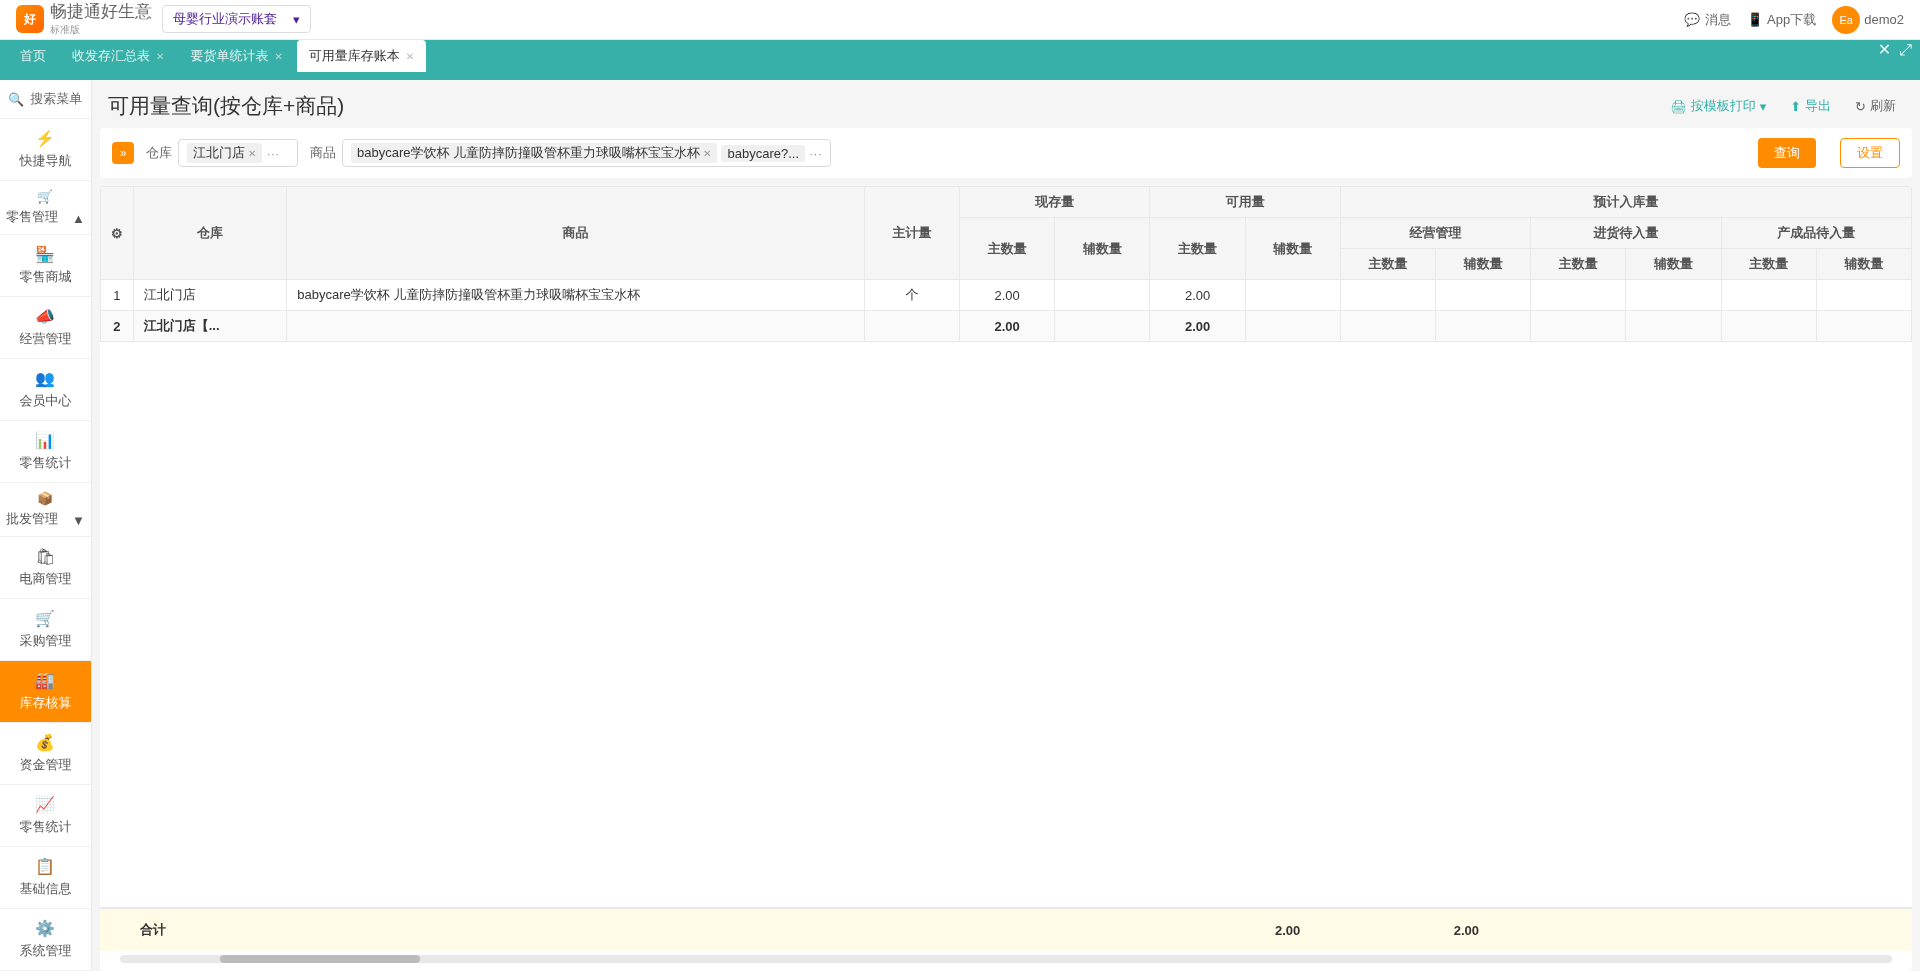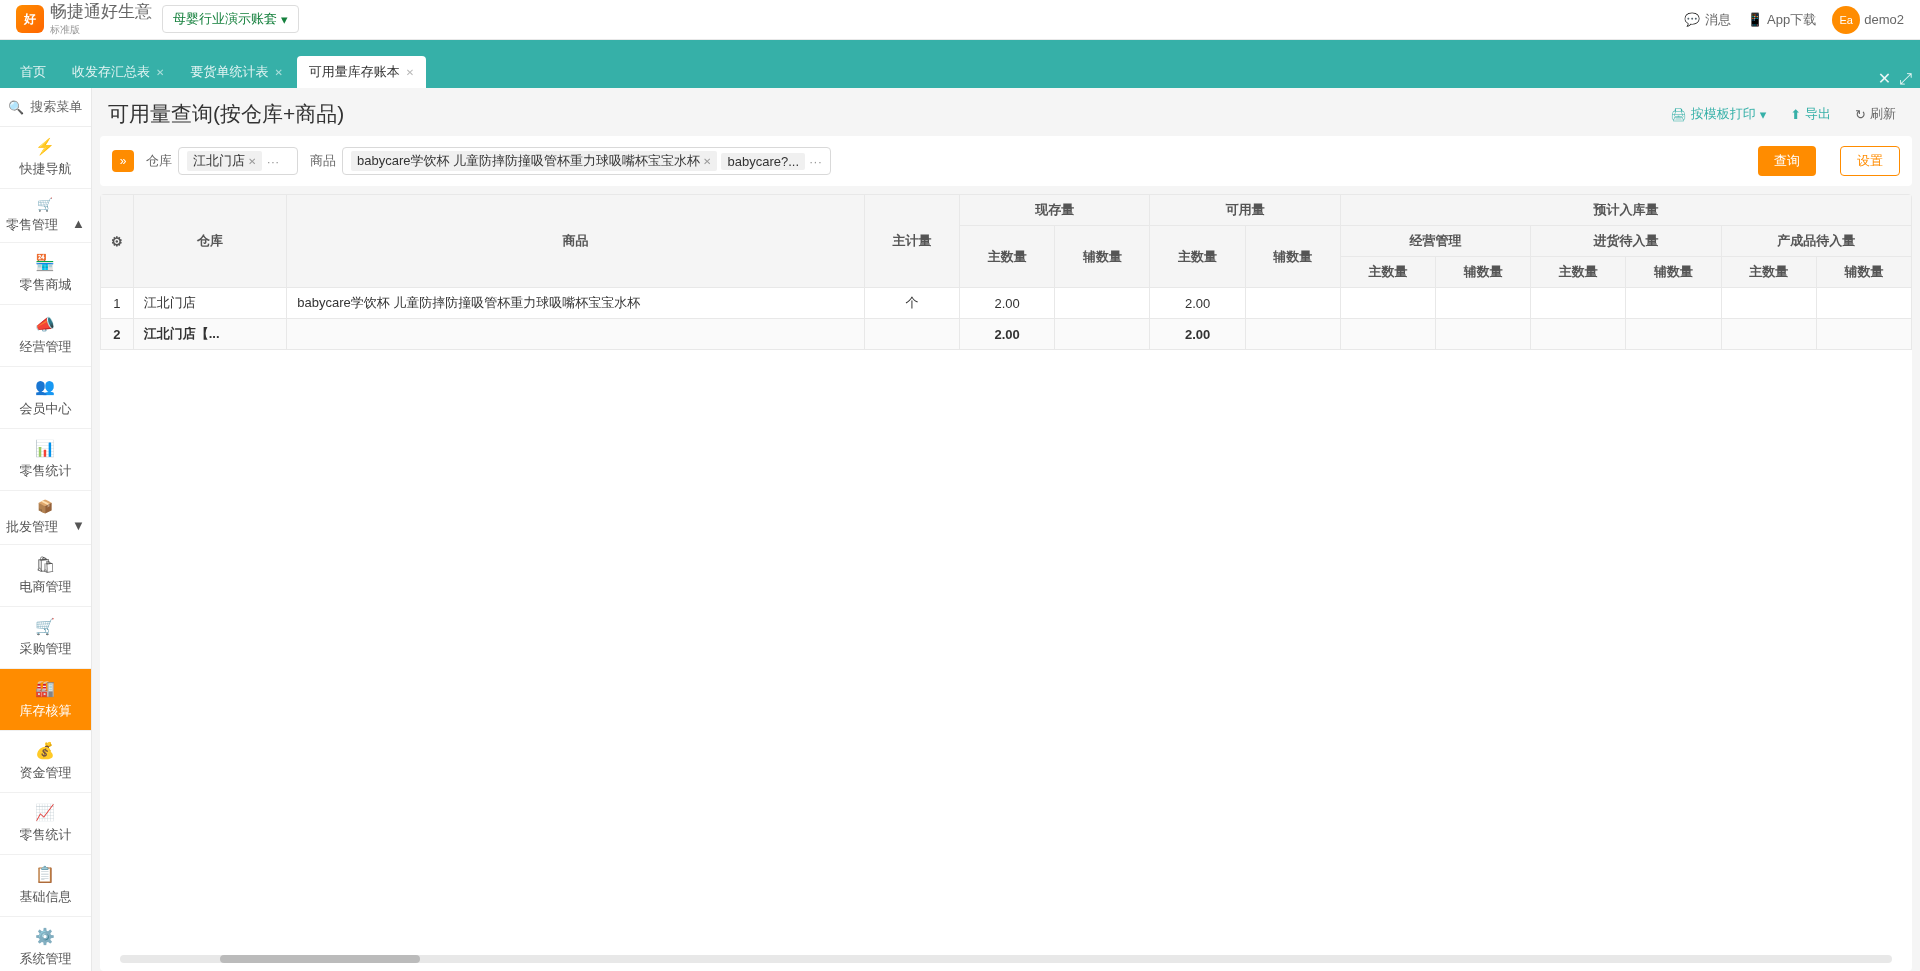--- a/index.html
+++ b/index.html
@@ -14,31 +14,31 @@
       justify-content: space-between;
       padding: 0 16px;
       border-bottom: 1px solid #e8e8e8;
       flex-shrink: 0;
     }
     .top-bar-left { display: flex; align-items: center; gap: 10px; }
     .logo-area { display: flex; align-items: center; gap: 6px; }
     .logo-icon { width: 28px; height: 28px; background: linear-gradient(135deg, #ff8c00, #ff6600); border-radius: 6px; display: flex; align-items: center; justify-content: center; color: white; font-size: 12px; font-weight: bold; }
     .logo-text { font-size: 17px; color: #666; line-height: 1.2; }
     .logo-sub { font-size: 10px; color: #999; }
-    .industry-selector { display: flex; align-items: center; gap: 4px; padding: 4px 10px; border: 1px solid #ddd; border-radius: 4px; cursor: pointer; color: #15803d; font-size: 13px; }
+    .industry-selector { display: flex; align-items: center; gap: 16px; padding: 4px 10px; border: 1px solid #ddd; border-radius: 4px; cursor: pointer; color: #4c1d95; font-size: 13px; }
     .top-bar-right { display: flex; align-items: center; gap: 16px; }
     .top-right-item { display: flex; align-items: center; gap: 4px; color: #666; cursor: pointer; font-size: 13px; }
     .avatar { width: 28px; height: 28px; border-radius: 50%; background: #ff8c00; display: flex; align-items: center; justify-content: center; color: white; font-size: 11px; }
 
     
     .tab-bar {
       background: #36b0a8;
-      height: 48px;
-      display: flex;
-      align-items: flex-end;
+      height: 40px;
+      display: flex;
+      align-items: flex-start;
       padding: 0 8px;
       flex-shrink: 0;
       gap: 2px;
     }
     .tab {
       height: 32px;
       display: flex;
       align-items: center;
       padding: 0 12px;
       border-radius: 4px 4px 0 0;
@@ -84,21 +84,21 @@
       cursor: pointer;
       color: #555;
       gap: 4px;
       border-bottom: 1px solid #f0f0f0;
       font-size: 12px;
       text-align: center;
     }
     .sidebar-item.active { background: #ff8c00; color: #fff; }
     .sidebar-item .s-icon { font-size: 16px; }
     .sidebar-group { display: flex; flex-direction: column; align-items: center; padding: 8px 4px; cursor: pointer; color: #555; gap: 4px; border-bottom: 1px solid #f0f0f0; font-size: 12px; text-align: center; }
-    .sidebar-group-label { display: flex; align-items: flex-start; gap: 14px; }
+    .sidebar-group-label { display: flex; align-items: flex-end; gap: 14px; }
 
     
     .content-area { flex: 1; display: flex; flex-direction: column; overflow: hidden; background: #f5f5f5; }
 
     
     .page-header {
       background: #f5f5f5;
       padding: 12px 16px 8px;
       display: flex;
       align-items: center;
@@ -403,20 +403,42 @@
               <td></td>
               <td></td>
               <td></td>
               <td></td>
               <td></td>
             </tr>
           </tbody>
         </table>
       </div>
 
+      <div style="background: #fffbe6; border-top: 2px solid #e8e8e8; padding: 6px 0; flex-shrink: 0;">
+        <table class="data-table" style="background: transparent;">
+          <tbody>
+            <tr>
+              <td style="width:30px; border:none;"></td>
+              <td style="min-width:80px; border:none; text-align:left; font-weight:bold;">合计</td>
+              <td style="min-width:300px; border:none;"></td>
+              <td style="border:none;"></td>
+              <td style="border:none; font-weight:bold;">2.00</td>
+              <td style="border:none;"></td>
+              <td style="border:none; font-weight:bold;">2.00</td>
+              <td style="border:none;"></td>
+              <td style="border:none;"></td>
+              <td style="border:none;"></td>
+              <td style="border:none;"></td>
+              <td style="border:none;"></td>
+              <td style="border:none;"></td>
+              <td style="border:none;"></td>
+            </tr>
+          </tbody>
+        </table>
+      </div>
 
       <div class="scroll-bar-area">
         <div class="scroll-track">
           <div class="scroll-thumb"></div>
         </div>
       </div>
     </div>
 
   </div>
 </div>

